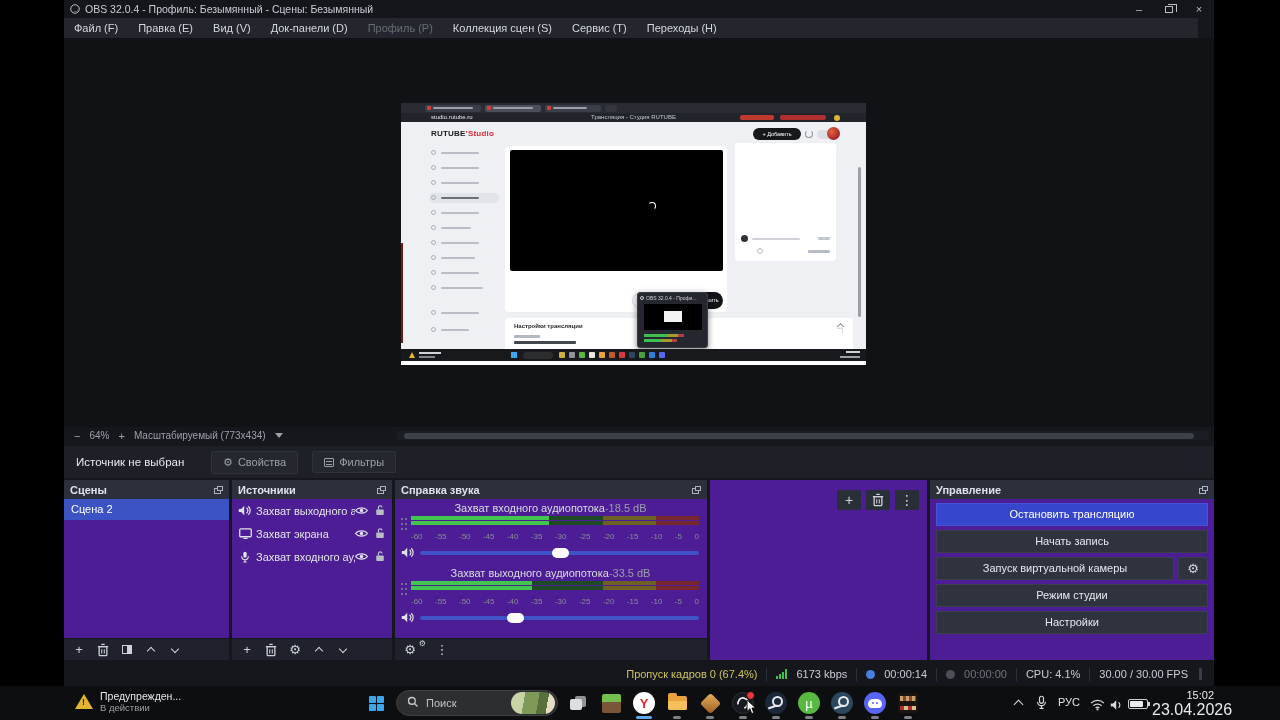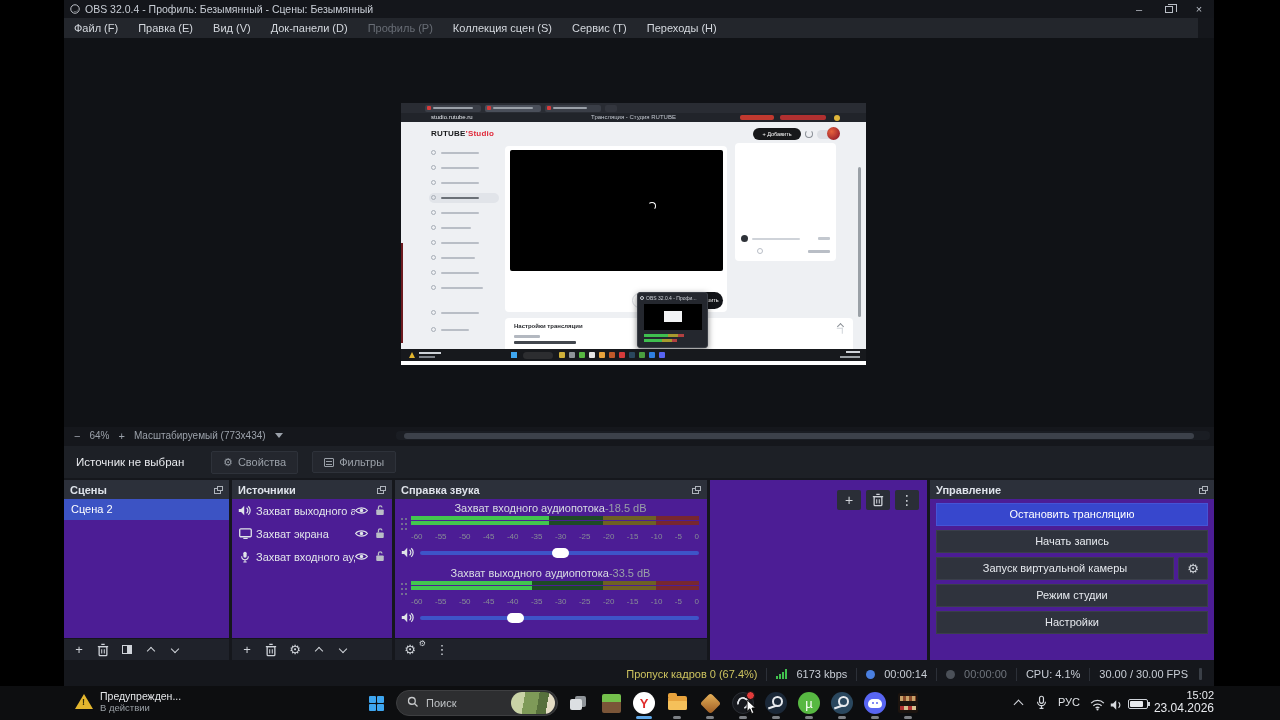--- a/index.html
+++ b/index.html
@@ -227,21 +227,21 @@
   .terr { width:20px; height:20px; border-radius:2px; background:#1c140f; position:relative; overflow:hidden; }
   .terr::before { content:""; position:absolute; left:2px; top:3px; right:2px; height:5px; background:repeating-linear-gradient(to right,#c8a26a 0 3px,#8a4a2a 3px 6px); }
   .terr::after { content:""; position:absolute; left:2px; bottom:3px; right:2px; height:4px; background:repeating-linear-gradient(to right,#b03030 0 4px,#d8c090 4px 8px); }
   .tr-chev { position:absolute; left:1014px; top:12px; width:9px; height:9px; }
   .tr-chev::before { content:""; position:absolute; left:1px; top:3px; width:6px; height:6px; border-left:1.6px solid #d6d9de; border-top:1.6px solid #d6d9de; transform:rotate(45deg); }
   .tr-lang { position:absolute; left:1058px; top:10px; font-size:11px; color:#dfe2e6; }
   .batt { position:absolute; left:1128px; top:13px; width:20px; height:10px; border:1px solid #cfd3d9; border-radius:2px; }
   .batt::before { content:""; position:absolute; right:-3px; top:2px; width:2px; height:4px; background:#cfd3d9; }
   .batt::after { content:""; position:absolute; left:1px; top:1px; bottom:1px; width:13px; background:#e8eaee; border-radius:1px; }
   .clock { position:absolute; left:1152px; top:3px; width:62px; text-align:right; color:#e8eaee; }
-  .clock .t { font-size:11px; } .clock .d { font-size:12px; }
+  .clock .t { font-size:11px; } .clock .d { font-size:16px; }
 </style>
 </head>
 <body>
 
 <div class="obswin">
 
   <div class="titlebar">
     <span class="t-icon">
       <svg width="10" height="10" viewBox="0 0 20 20">
           <circle cx="10" cy="10" r="8.5" fill="none" stroke="#cfd3d9" stroke-width="1.8"></circle>

